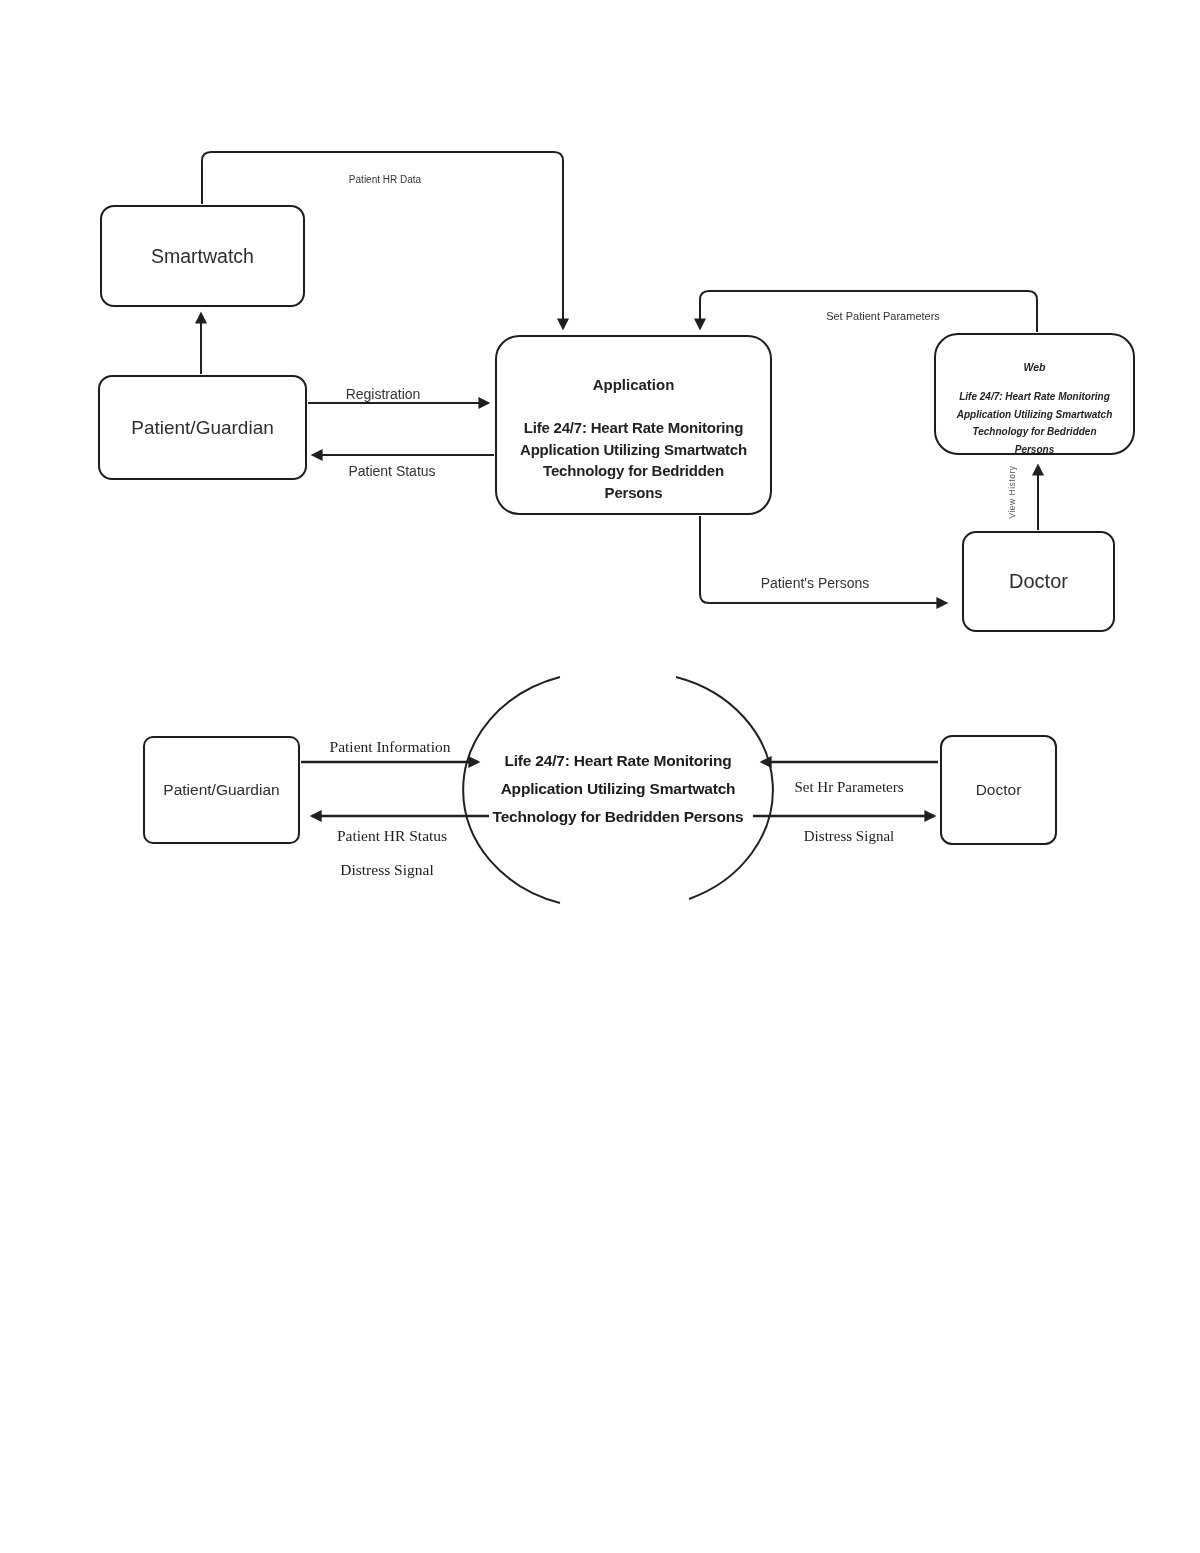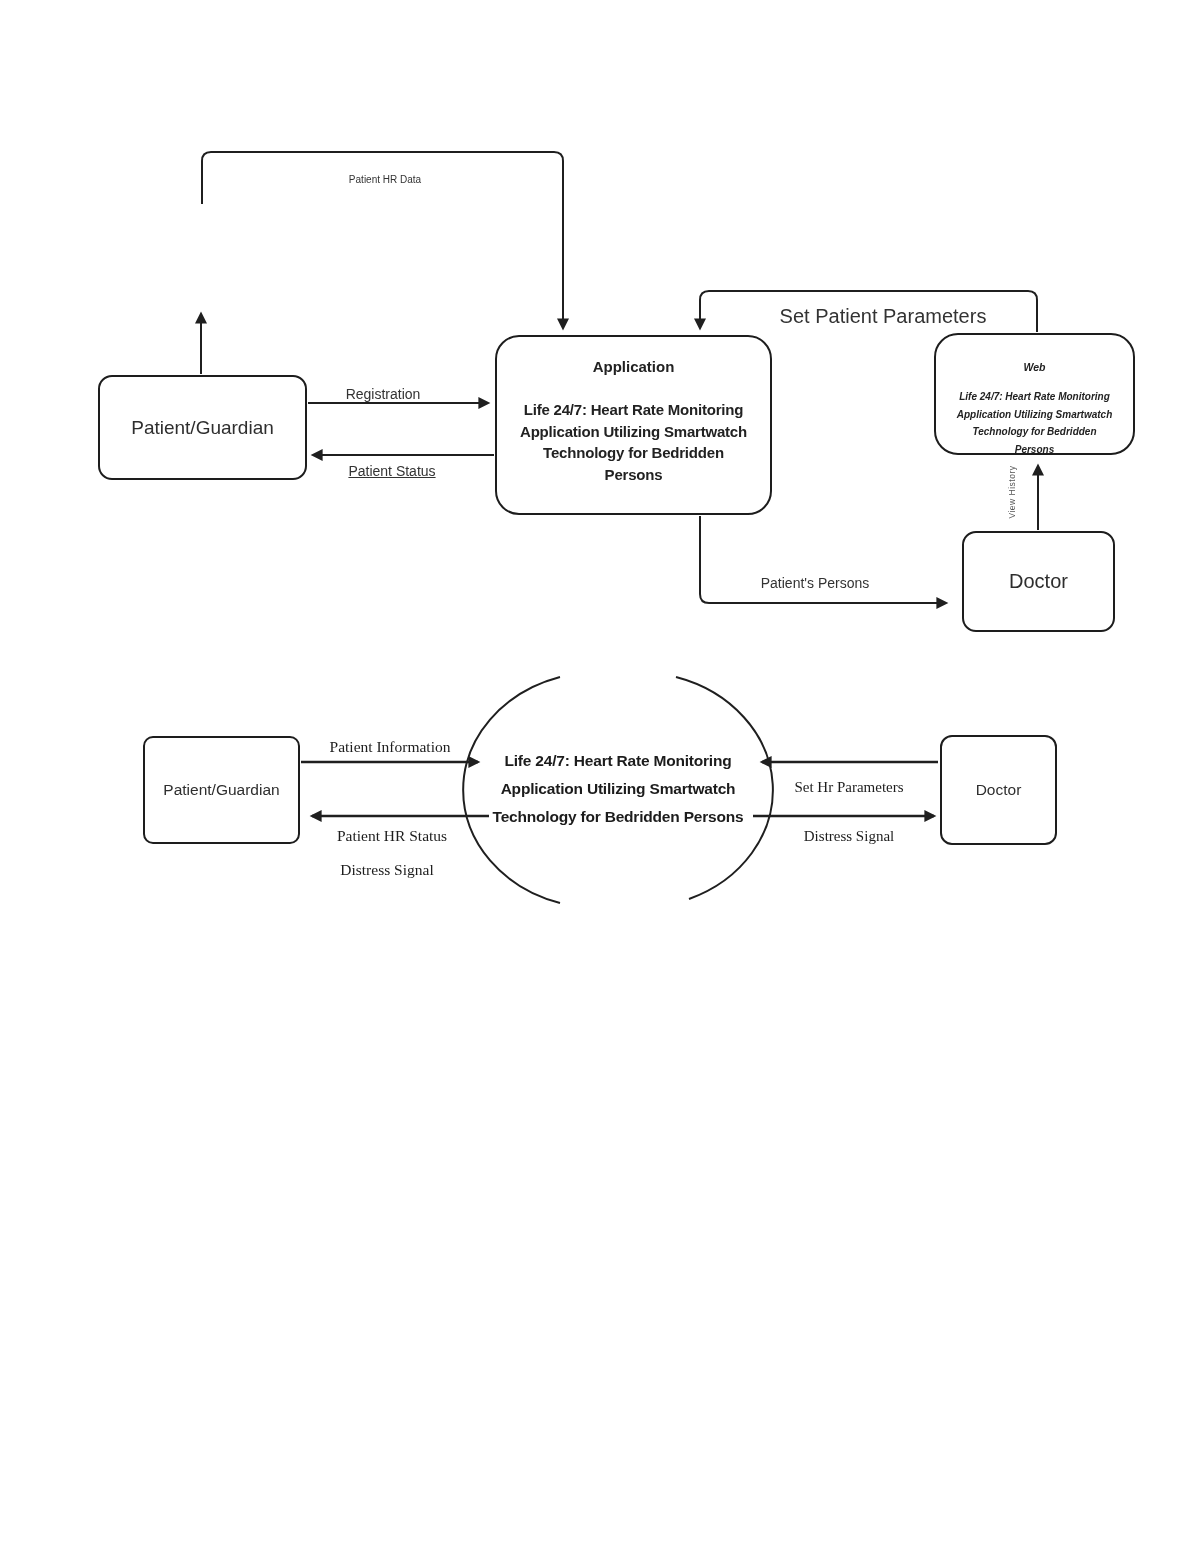--- a/index.html
+++ b/index.html
@@ -75,26 +75,29 @@
 
     <path d="M560 677 A136 118 0 0 0 560 903" stroke="#1f1f1f" stroke-width="2" fill="none"></path>
     <path d="M676 677 A136 118 0 0 1 689 899" stroke="#1f1f1f" stroke-width="2" fill="none"></path>
 
     <path d="M301 762 L478 762" stroke="#1f1f1f" stroke-width="2.6" fill="none" marker-end="url(#ah)"></path>
     <path d="M489 816 L312 816" stroke="#1f1f1f" stroke-width="2.6" fill="none" marker-end="url(#ah)"></path>
     <path d="M938 762 L762 762" stroke="#1f1f1f" stroke-width="2.6" fill="none" marker-end="url(#ah)"></path>
     <path d="M753 816 L934 816" stroke="#1f1f1f" stroke-width="2.6" fill="none" marker-end="url(#ah)"></path>
   </svg>
 
+  <div class="node" style="left:100px; top:205px; width:205px; height:102px; font-size:19.5px; border-radius:14px;">
+    <span>Smartwatch</span>
+  </div>
 
   <div class="node" style="left:98px; top:375px; width:209px; height:105px; font-size:19px; border-radius:14px;">
     <span>Patient/Guardian</span>
   </div>
 
-  <div class="node col" style="left:495px; top:335px; width:277px; height:180px; border-radius:24px; padding-top:20px;">
+  <div class="node col" style="left:495px; top:335px; width:277px; height:180px; border-radius:24px; padding-top:38px;">
     <div class="app-title">Application</div>
     <div class="app-body pre" style="margin-top:22px;">Life 24/7: Heart Rate Monitoring
 Application Utilizing Smartwatch
 Technology for Bedridden
 Persons</div>
   </div>
 
   <div class="node col" style="left:934px; top:333px; width:201px; height:122px; border-radius:24px; padding-top:26px;font-style:italic;">
     <div class="web-title">Web</div>
     <div class="web-body pre" style="margin-top:14px;">Life 24/7: Heart Rate Monitoring
@@ -102,22 +105,22 @@
 Technology for Bedridden
 Persons</div>
   </div>
 
   <div class="node" style="left:962px; top:531px; width:153px; height:101px; font-size:20px; border-radius:14px;">
     <span>Doctor</span>
   </div>
 
   <div class="flabel" style="left:385px; top:179px; font-size:10px;">Patient HR Data</div>
   <div class="flabel" style="left:383px; top:394px; font-size:14px;">Registration</div>
-  <div class="flabel" style="left:392px; top:471px; font-size:14px;text-decoration:underline;">Patient Status</div>
-  <div class="flabel" style="left:883px; top:316px; font-size:20px;">Set Patient Parameters</div>
+  <div class="flabel" style="left:392px; top:471px; font-size:14px;">Patient Status</div>
+  <div class="flabel" style="left:883px; top:316px; font-size:11px;">Set Patient Parameters</div>
   <div class="flabel rot" style="left:1012px; top:492px;">View History</div>
   <div class="flabel" style="left:815px; top:583px; font-size:14px;">Patient's Persons</div>
 
   <div class="node" style="left:143px; top:736px; width:157px; height:108px; font-size:15.5px; border-radius:10px; border-width:2.4px;">
     <span>Patient/Guardian</span>
   </div>
 
   <div class="process-label pre" style="left:473px; top:747px; width:290px;">Life 24/7: Heart Rate Monitoring
 Application Utilizing Smartwatch
 Technology for Bedridden Persons</div>

